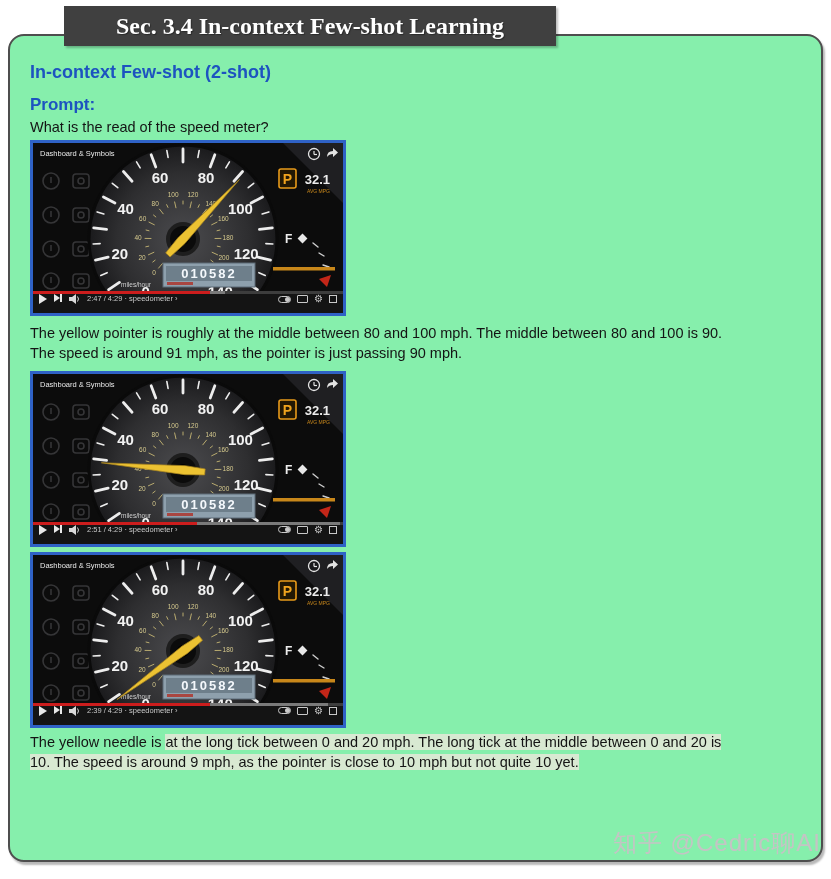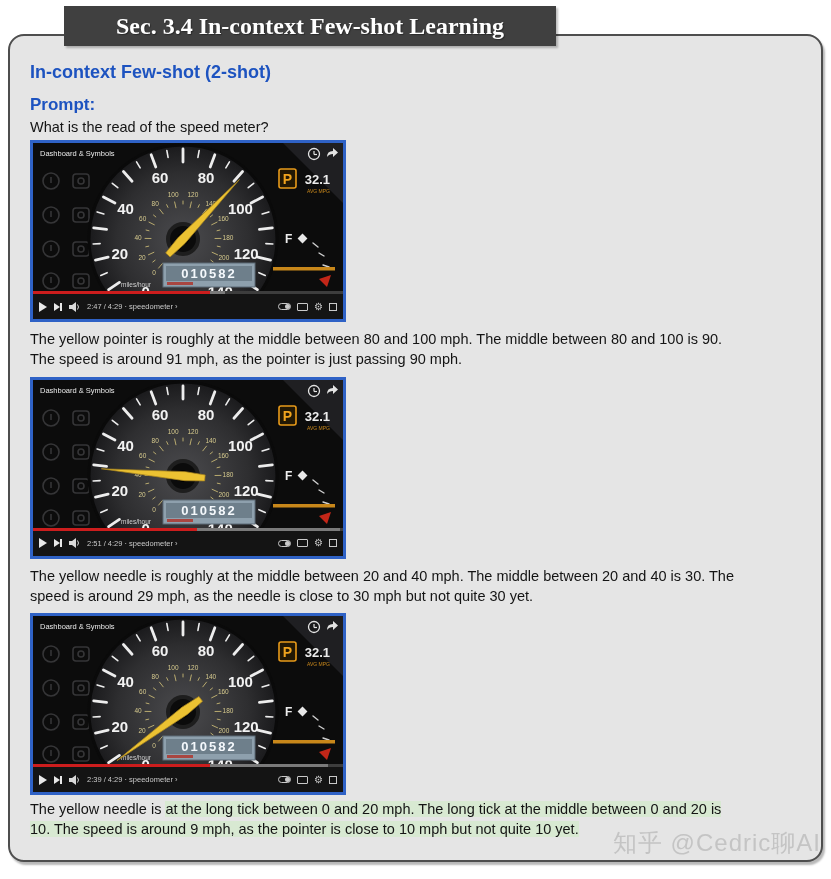--- a/index.html
+++ b/index.html
@@ -1,37 +1,37 @@
 <!DOCTYPE html>
 <html><head>
 <meta charset="utf-8">
 <style>
   * { margin:0; padding:0; box-sizing:border-box; }
   html,body { width:831px; height:879px; background:#ffffff; font-family:"Liberation Sans",sans-serif; position:relative; overflow:hidden; }
 
   .header-tab{ position:absolute; left:64px; top:6px; width:492px; height:40px; background:#404040; box-shadow:2px 2px 2px rgba(0,0,0,.25); display:flex; align-items:center; justify-content:center; z-index:3; }
   .header-tab h1{ font-family:"Liberation Serif",serif; font-weight:bold; font-size:24px; color:#ffffff; text-shadow:1px 1px 1px rgba(0,0,0,.35); }
 
-  .main-box{ position:absolute; left:8px; top:34px; width:815px; height:828px; background:#e5e5e5; border:2px solid #4e4e4e; border-radius:16px; box-shadow:2px 3px 2px rgba(0,0,0,.28); padding:26px 16px 0 20px; z-index:1; }
+  .main-box{ position:absolute; left:8px; top:34px; width:815px; height:828px; background:#86efac; border:2px solid #4e4e4e; border-radius:16px; box-shadow:2px 3px 2px rgba(0,0,0,.28); padding:26px 16px 0 20px; z-index:1; }
 
   .subtitle{ color:#1d53c0; font-size:18px; font-weight:bold; }
   .sec-label{ color:#1d53c0; font-size:17px; font-weight:bold; margin-top:12px; }
   .question{ color:#141414; font-size:14.5px; margin-top:4px; }
   .para{ color:#141414; font-size:14.5px; line-height:1.4; margin-top:7px; margin-bottom:7px; white-space:pre-line; }
   .answer{ color:#141414; font-size:14.5px; line-height:1.4; margin-top:3px; white-space:pre-line; }
   .hl{ background:#d8e9d2; }
 
   
   .video{ width:316px; border:3px solid #2f62c6; background:#000; margin-top:5px; margin-bottom:4px; }
   .vscreen{ width:310px; height:148px; display:block; background:#0c0c0c; }
   svg text{ font-family:"Liberation Sans",sans-serif; }
   .vprogress{ position:relative; width:100%; height:3px; background:#3d3d3d; cursor:pointer; }
   .vbuffer{ position:absolute; left:0; top:0; height:100%; background:#7a7a7a; }
   .vfill{ position:absolute; left:0; top:0; height:100%; background:#cc1d1d; }
-  .vcontrols{ height:25px; background:#141414; display:flex; align-items:center; padding:0 6px; gap:7px; }
+  .vcontrols{ height:19px; background:#141414; display:flex; align-items:flex-start; padding:0 6px; gap:7px; }
   .play-tri{ width:0; height:0; border-left:8px solid #e8e8e8; border-top:5px solid transparent; border-bottom:5px solid transparent; cursor:pointer; }
   .next-ic{ display:flex; align-items:center; cursor:pointer; }
   .next-ic .tri{ width:0; height:0; border-left:6px solid #e8e8e8; border-top:4px solid transparent; border-bottom:4px solid transparent; }
   .next-ic .bar{ width:2px; height:8px; background:#e8e8e8; }
   .vol-ic{ cursor:pointer; display:flex; align-items:center; }
   .vtime{ color:#c9c9c9; font-size:7.5px; white-space:nowrap; cursor:default; }
   .vright{ margin-left:auto; display:flex; align-items:center; gap:6px; }
   .cc-ic{ width:11px; height:8px; border:1px solid #c9c9c9; border-radius:1px; cursor:pointer; }
   .auto-ic{ width:13px; height:7px; border:1px solid #c9c9c9; border-radius:4px; position:relative; cursor:pointer; }
   .auto-ic::after{ content:""; position:absolute; right:0px; top:0px; width:5px; height:5px; border-radius:50%; background:#c9c9c9; }
@@ -378,22 +378,20 @@
       <span class="vtime">2:51 / 4:29 · speedometer ›</span>
       <div class="vright">
         <div class="auto-ic"></div>
         <div class="cc-ic"></div>
         <div class="gear-ic">⚙</div>
         <div class="fs-ic"></div>
       </div>
     </div>
   </div>
 </div>
-  <div class="para">The yellow needle is roughly at the middle between 20 and 40 mph. The middle between 20 and 40 is 30. The
-speed is around 29 mph, as the needle is close to 30 mph but not quite 30 yet.</div>
 
   <div id="video-slot-2">
   <div class="video">
     <svg class="vscreen" viewBox="0 0 310 148">
           <defs>
             <radialGradient id="dialGrad2">
               <stop offset="0%" stop-color="#4b4b4e"></stop>
               <stop offset="70%" stop-color="#2e2e30"></stop>
               <stop offset="100%" stop-color="#1a1a1c"></stop>
             </radialGradient>

